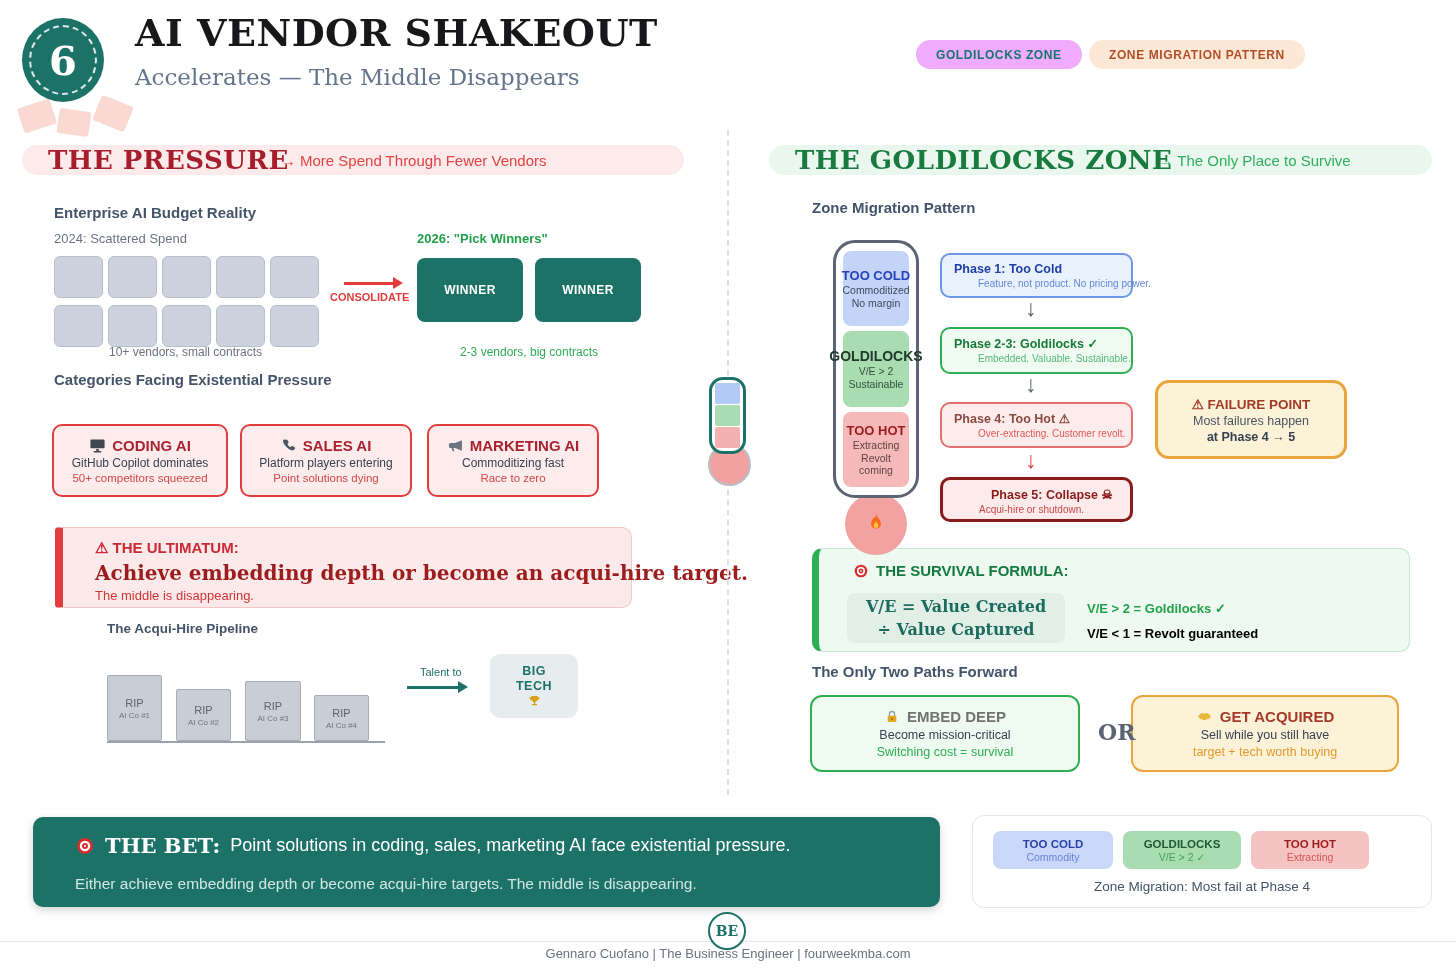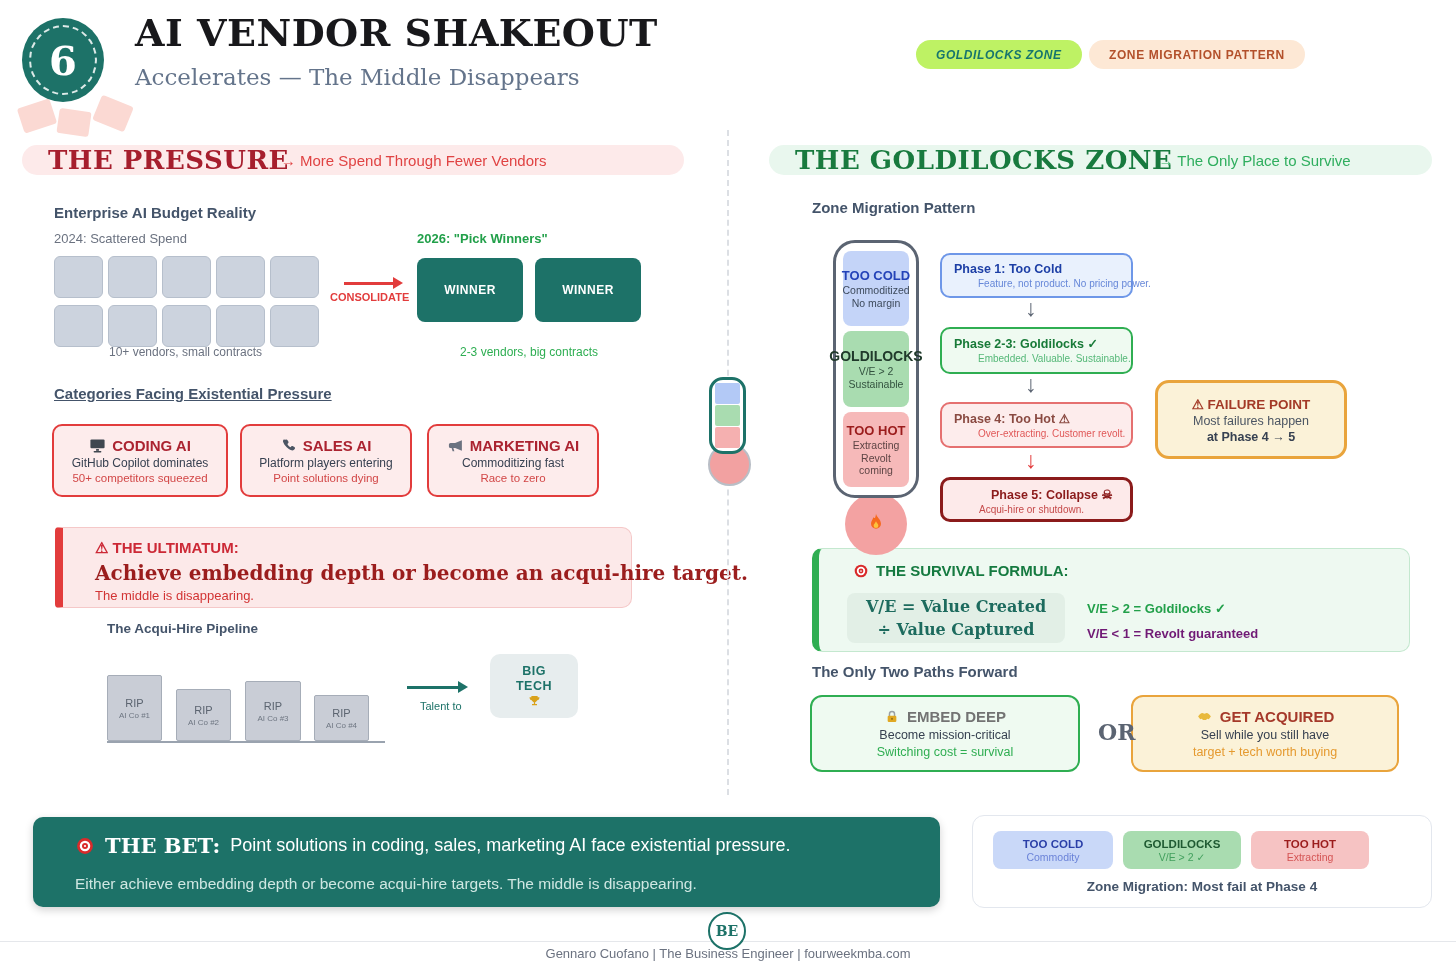--- a/index.html
+++ b/index.html
@@ -11,21 +11,21 @@
   .col{display:flex;flex-direction:column;align-items:center;justify-content:center;}
 
   
   .ribbon{position:absolute;background:#fbd9d3;border-radius:3px;}
   .badge{left:22px;top:18px;width:82px;height:84px;border-radius:50%;background:#1d7268;
          color:#fff;font-size:40px;font-weight:bold;z-index:2;}
   .badge::before{content:"";position:absolute;inset:7px;border:2px dashed rgba(255,255,255,.85);border-radius:50%;}
   .main-title{left:135px;top:10px;font-size:38px;font-weight:800;color:#18181b;letter-spacing:.5px;}
   .main-subtitle{left:135px;top:64px;font-size:23px;color:#64748b;}
   .pill{height:29px;border-radius:15px;font-size:12px;font-weight:bold;letter-spacing:.6px;padding:0 20px;}
-  .pill-g{left:916px;top:40px;background:#bef264;color:#17756d;font-style:italic;}
+  .pill-g{left:916px;top:40px;background:#f0abfc;color:#17756d;}
   .pill-m{left:1089px;top:40px;background:#fde8d5;color:#b3502b;}
 
   
   .banner{height:30px;border-radius:16px;display:flex;align-items:center;padding-left:26px;box-sizing:border-box;}
   .banner-press{left:22px;top:145px;width:662px;background:#fdeaea;}
   .banner-gold{left:769px;top:145px;width:663px;background:#e9f7ee;}
   .banner-title-r{font-size:26px;font-weight:bold;color:#a61e2d;letter-spacing:.5px;}
   .banner-title-g{font-size:26px;font-weight:bold;color:#187a3e;letter-spacing:.5px;}
   .banner-tag-r{font-size:15px;color:#e04343;margin-left:-8px;white-space:nowrap;}
   .banner-tag-g{font-size:15px;color:#2fae5e;margin-left:-14px;white-space:nowrap;}
@@ -98,21 +98,21 @@
   .fail-l1{font-size:12.5px;color:#4b5563;}
   .fail-l2{font-size:12.5px;font-weight:bold;color:#374151;}
 
   
   .survival{left:812px;top:548px;width:598px;height:104px;background:#eef9f1;border:1px solid #c4e8cf;
             border-left:7px solid #2fae52;border-radius:10px;box-sizing:border-box;}
   .surv-h{left:34px;top:13px;font-size:15px;font-weight:bold;color:#157a40;display:flex;align-items:center;gap:7px;}
   .formula{left:28px;top:44px;width:218px;height:50px;background:#e2efe6;border-radius:8px;
            font-size:16px;font-weight:bold;color:#1d6b5e;line-height:1.45;text-align:center;}
   .rule-g{left:268px;top:52px;font-size:13px;font-weight:bold;color:#22a04a;}
-  .rule-b{left:268px;top:77px;font-size:13px;font-weight:bold;color:#701a75;}
+  .rule-b{left:268px;top:77px;font-size:13px;font-weight:bold;color:#000000;}
 
   
   .pathbox{top:695px;height:77px;border-radius:12px;gap:3px;box-sizing:border-box;text-align:center;}
   .embed{left:810px;width:270px;border:2.5px solid #2fae52;background:#effaf1;}
   .embed .pb-t{color:#737373;}
   .embed .pb-l2{color:#2fae52;}
   .acquire{left:1131px;width:268px;border:2.5px solid #e9a43c;background:#fbf2d8;}
   .acquire .pb-t{color:#a5392a;}
   .acquire .pb-l2{color:#e59a2f;}
   .pb-t{font-size:15px;font-weight:bold;display:flex;align-items:center;gap:7px;}
@@ -129,21 +129,21 @@
 
   
   .legend{left:972px;top:815px;width:460px;height:93px;background:#fff;border:1.5px solid #e3e7ee;border-radius:12px;box-sizing:border-box;}
   .chips{left:20px;top:15px;display:flex;gap:10px;}
   .chip{height:38px;border-radius:8px;display:flex;flex-direction:column;align-items:center;justify-content:center;gap:1px;}
   .chip-t{font-size:11.5px;font-weight:bold;}
   .chip-s{font-size:10.5px;}
   .ch-cold{width:120px;background:#c9d8f8;} .ch-cold .chip-t{color:#2a3fa8;} .ch-cold .chip-s{color:#6b83d8;}
   .ch-gold{width:118px;background:#a9dcb0;} .ch-gold .chip-t{color:#1f5a32;} .ch-gold .chip-s{color:#43a05e;}
   .ch-hot{width:118px;background:#f6c3c3;} .ch-hot .chip-t{color:#9b1c1c;} .ch-hot .chip-s{color:#d45454;}
-  .legend-cap{left:0;top:63px;width:100%;text-align:center;font-size:13.5px;font-weight:bold;color:#44546a;}
+  .legend-cap{left:0;top:63px;width:100%;text-align:center;font-size:13.5px;font-weight:normal;color:#44546a;}
 
   
   .footline{left:0;top:941px;width:1456px;height:1px;background:#e5e7eb;}
   .be{left:708px;top:912px;width:38px;height:38px;border-radius:50%;background:#fff;border:2px solid #1d7268;
       color:#1d7268;font-size:14px;font-weight:bold;z-index:3;box-sizing:border-box;}
   .attrib{left:0;top:946px;width:100%;text-align:center;font-size:13px;color:#6b7280;}
   svg{display:block;}
 </style>
 </head>
 <body>
@@ -182,21 +182,21 @@
   </div>
   <div class="abs cap" style="left:54px;top:345px;width:263px;color:#6b7280;">10+ vendors, small contracts</div>
 
   <div class="abs arrow-h c-arrow"></div>
   <div class="abs" style="left:330px;top:291px;font-size:11px;font-weight:bold;color:#e23c3c;">CONSOLIDATE</div>
 
   <div class="abs winner ctr" style="left:417px;top:258px;">WINNER</div>
   <div class="abs winner ctr" style="left:535px;top:258px;">WINNER</div>
   <div class="abs cap" style="left:417px;top:345px;width:224px;color:#2eae52;">2-3 vendors, big contracts</div>
 
-  <div class="abs sec-h" style="left:54px;top:385px;text-decoration:underline;">Categories Facing Existential Pressure</div>
+  <div class="abs sec-h" style="left:54px;top:371px;">Categories Facing Existential Pressure</div>
 
   <div class="abs cat col" style="left:52px;width:176px;">
     <div class="cat-t">
         <span>
           <svg width="17" height="17" viewBox="0 0 24 24">
             <rect x="2" y="3.5" width="20" height="12.5" rx="1.5" fill="#3f4750"></rect>
             <rect x="10" y="17" width="4" height="2.5" fill="#3f4750"></rect>
             <rect x="6.5" y="19.8" width="11" height="2" rx="1" fill="#3f4750"></rect>
           </svg>
         </span>
@@ -248,21 +248,21 @@
   </div>
   <div class="abs tomb col" style="left:245px;top:681px;width:56px;height:60px;">
     <span class="rip">RIP</span>
     <span class="ripname">AI Co #3</span>
   </div>
   <div class="abs tomb col" style="left:314px;top:695px;width:55px;height:46px;">
     <span class="rip">RIP</span>
     <span class="ripname">AI Co #4</span>
   </div>
   <div class="abs arrow-h t-arrow"></div>
-  <div class="abs" style="left:420px;top:700px;font-size:11px;color:#1d7268;">Talent to</div>
+  <div class="abs" style="left:420px;top:666px;font-size:11px;color:#1d7268;">Talent to</div>
   <div class="abs bigtech col">
     <span class="bt-t">BIG</span>
     <span class="bt-t">TECH</span>
     <span>
         <svg width="15" height="15" viewBox="0 0 24 24">
           <path fill="#d9a21b" d="M7 3h10v2h3c-.2 2.8-1.5 4.6-3.6 5.1C15.6 11.8 14 13 13 13.3V16h3v2H8v-2h3v-2.7C10 13 8.4 11.8 7.6 10.1 5.5 9.6 4.2 7.8 4 5h3V3z"></path>
         </svg>
       </span>
   </div>
 

